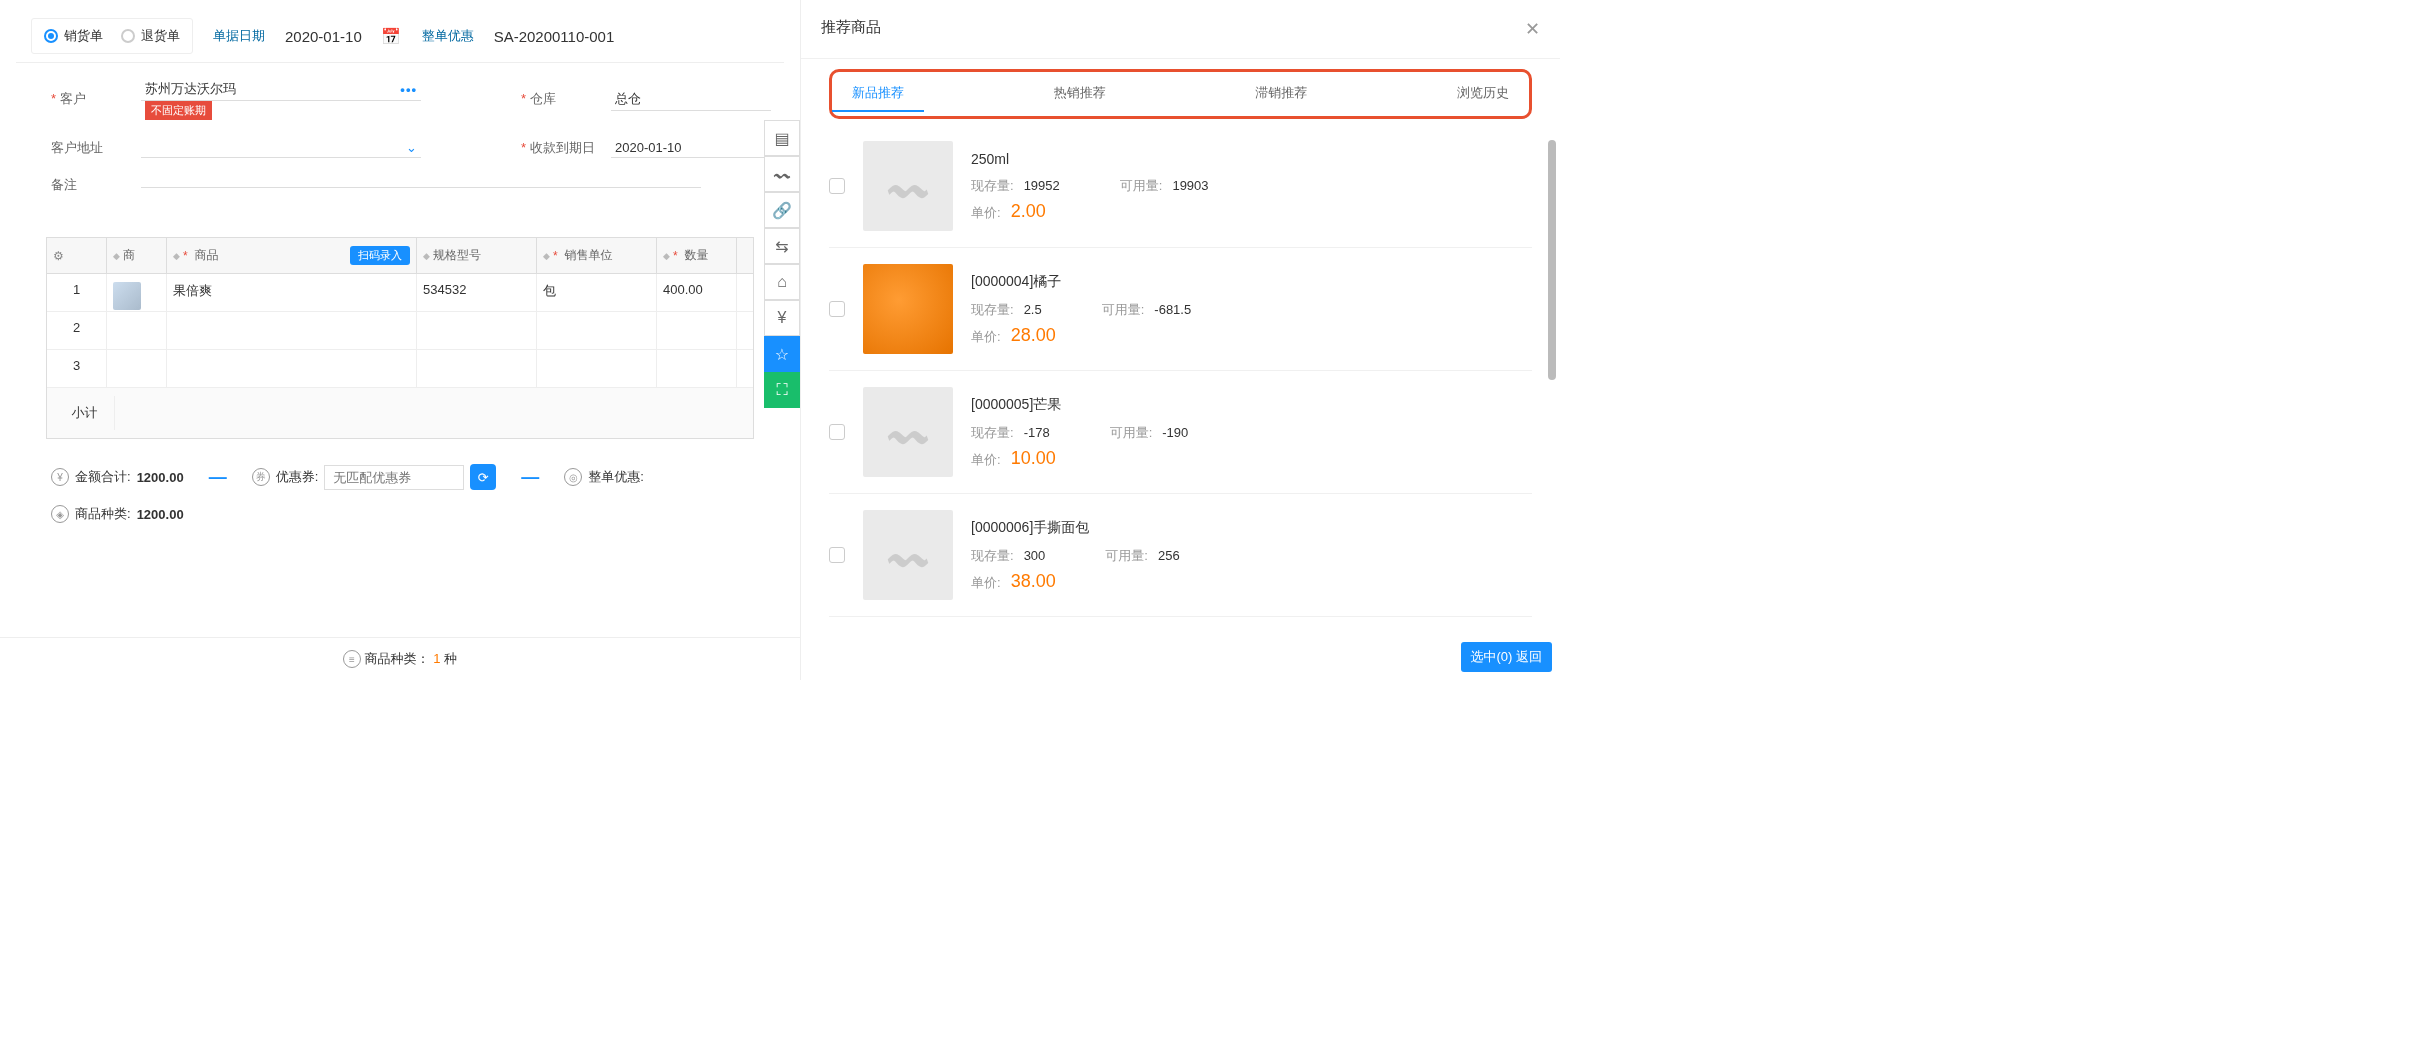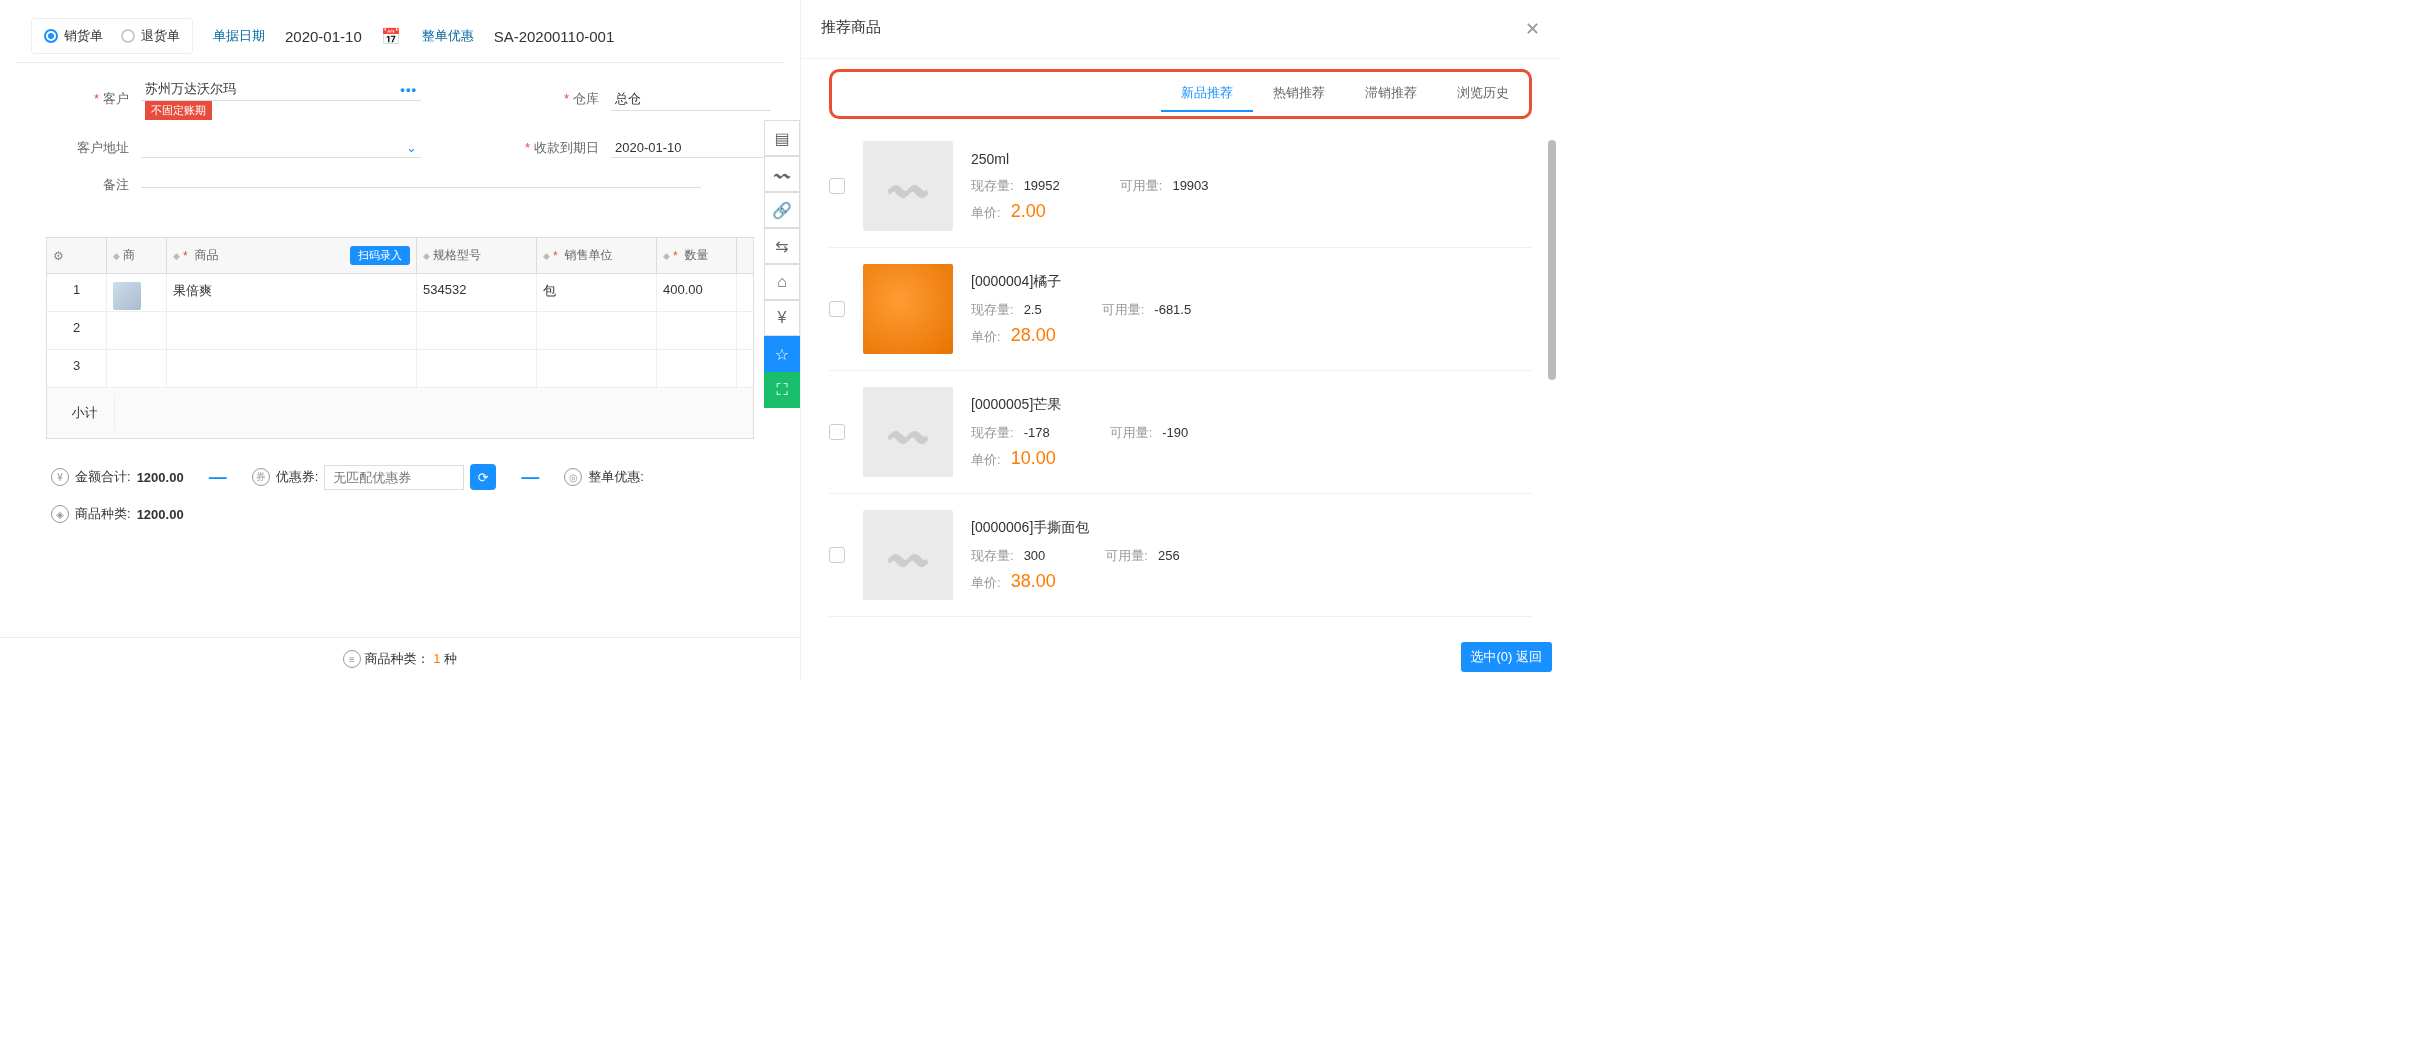--- a/index.html
+++ b/index.html
@@ -15,21 +15,21 @@
 .radio-circle.active{border-color:#1890ff}
 .radio-dot{width:6px;height:6px;background:#1890ff;border-radius:50%}
 .field-label{color:#0369a1;font-size:13px}
 .field-value{font-size:15px;color:#333}
 .req{color:#e74c3c;margin-right:4px}
 .cal-icon{color:#1890ff;font-size:16px}
 
 .form-area{padding:15px 35px}
 .form-row{display:flex;margin-bottom:18px;gap:40px}
 .form-item{display:flex;align-items:center}
-.form-item .lbl{width:90px;text-align:right;padding-right:12px;color:#666}
+.form-item .lbl{width:90px;padding-right:12px;color:#666}
 .form-input-wrap{position:relative;border-bottom:1px solid #ddd;min-width:280px;display:flex;align-items:center;justify-content:space-between;padding:2px 4px}
 .more-dots{color:#1890ff;font-weight:bold;letter-spacing:1px;cursor:pointer}
 .chev{color:#1890ff;cursor:pointer}
 .badge-red{background:#e74c3c;color:#fff;font-size:11px;padding:2px 6px;margin-left:4px;display:inline-block}
 
 .grid-wrap{margin:10px 30px;border:1px solid #ddd}
 .grid-head{display:flex;background:#f7f7f7;border-bottom:1px solid #ddd}
 .grid-head .cell{padding:8px 6px;border-right:1px solid #ddd;font-size:12px;color:#666;display:flex;align-items:center;gap:3px}
 .sort-ic{color:#bbb;font-size:9px;line-height:8px}
 .scan-btn{background:#1890ff;color:#fff;font-size:11px;padding:2px 8px;border-radius:3px;margin-left:auto}
@@ -56,21 +56,21 @@
 .side-ic{width:36px;height:36px;border:1px solid #ddd;display:flex;align-items:center;justify-content:center;color:#666;background:#fff;font-size:16px}
 .side-ic.blue{background:#1890ff;color:#fff;border-color:#1890ff}
 .side-ic.green{background:#19be6b;color:#fff;border-color:#19be6b}
 
 .bottom-bar{position:absolute;bottom:0;left:0;right:0;padding:12px;text-align:center;border-top:1px solid #eee;background:#fff}
 .orange{color:#ff7a00}
 
 .right-header{padding:18px 20px;font-size:15px;font-weight:500;display:flex;justify-content:space-between;border-bottom:1px solid #f0f0f0}
 .close-x{font-size:18px;color:#999;cursor:pointer}
 .rec-tabs-wrap{margin:10px 28px 0;border:3px solid #e8502f;border-radius:10px;padding:4px 0}
-.rec-tabs{display:flex;justify-content:flex-end}
+.rec-tabs{display:flex;justify-content:space-between}
 .rec-tab{padding:8px 20px;cursor:pointer;color:#666}
 .rec-tab.active{color:#1890ff;border-bottom:2px solid #1890ff}
 .rec-list{flex:1;overflow-y:auto;padding:0 28px;margin-top:6px}
 .rec-item{display:flex;align-items:center;padding:16px 0;border-bottom:1px solid #f0f0f0;gap:18px}
 .rec-chk{width:16px;height:16px;border:1px solid #ccc;border-radius:3px}
 .rec-img{width:90px;height:90px;background:#eaeaea;border-radius:2px;display:flex;align-items:center;justify-content:center;color:#ccc;font-size:38px;font-weight:bold}
 .rec-img.orange-img{background:radial-gradient(circle at 40% 40%,#ff9c33,#e67300)}
 .rec-info{flex:1}
 .rec-name{font-size:14px;margin-bottom:10px}
 .rec-stats{display:flex;gap:60px;margin-bottom:6px;font-size:13px}

